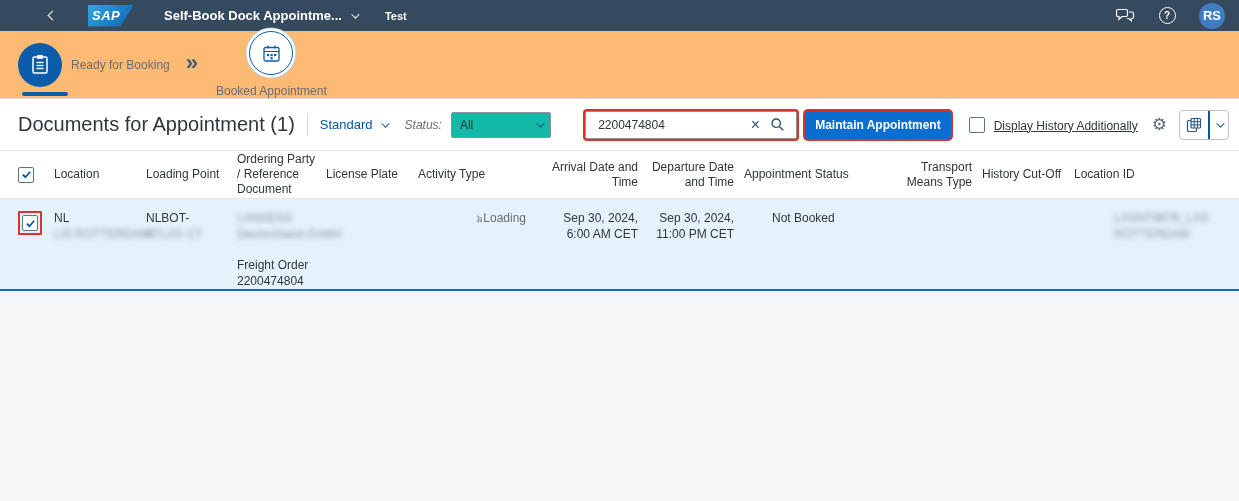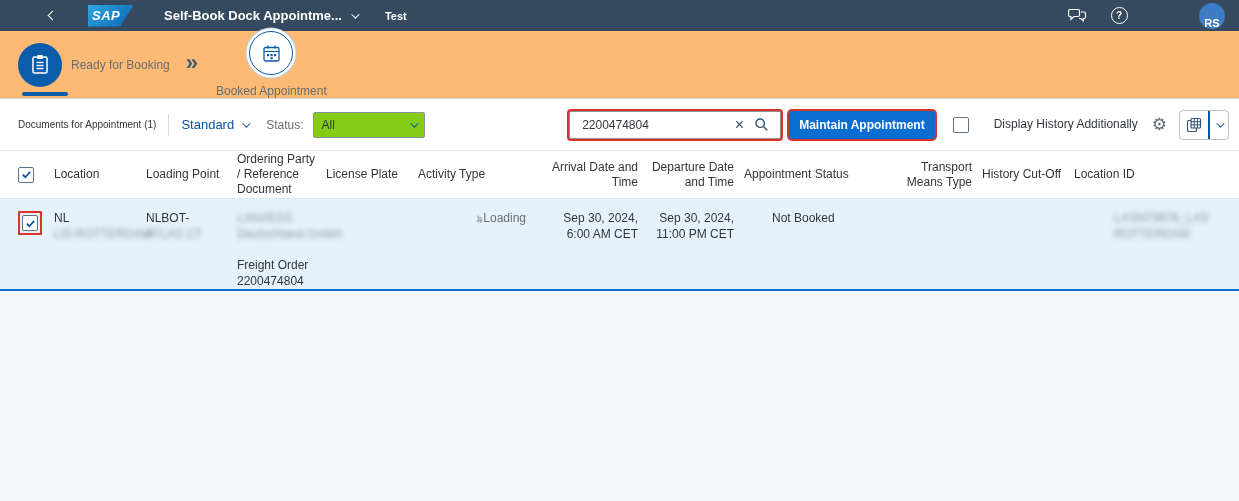--- a/index.html
+++ b/index.html
@@ -24,56 +24,56 @@
     clip-path:polygon(0 0,100% 0,70% 100%,0 100%);
     display:flex; align-items:center; padding-left:4px;
     color:#fff; font-weight:bold; font-style:italic; font-size:13px; letter-spacing:.5px;
   }
   .shell-title{ margin-left:30px; font-size:13px; font-weight:bold; display:flex; align-items:center; gap:9px; cursor:pointer;}
   .shell-title .chev{ width:6px; height:6px; border-width:1.4px;}
   .system-tag{ margin-left:28px; font-size:11px; font-weight:bold; }
   .shell-right{ margin-left:auto; display:flex; align-items:center; gap:22px; }
   .shell-icon{ width:20px; height:20px; display:flex; align-items:center; justify-content:center; cursor:pointer;}
   .help-circle{ width:17px; height:17px; border:1.4px solid #fff; border-radius:50%; display:flex; align-items:center; justify-content:center; font-size:10px; font-weight:bold;}
-  .avatar{ width:26px; height:26px; border-radius:50%; background:var(--avatar-bg); color:#fff; font-size:11px; font-weight:bold; display:flex; align-items:flex-end; justify-content:center; cursor:pointer;margin-left:48px;}
+  .avatar{ width:26px; height:26px; border-radius:50%; background:var(--avatar-bg); color:#fff; font-size:13px; font-weight:bold; display:flex; align-items:center; justify-content:center; cursor:pointer;}
   
   .subheader{ height:68px; background:#fdba74; border-bottom:1px solid #d9d9d9; display:flex; align-items:center; padding:0 18px; position:relative; flex:0 0 auto;}
   .step{ display:flex; align-items:center; gap:9px; cursor:pointer;}
   .step-circle{ width:44px; height:44px; border-radius:50%; display:flex; align-items:center; justify-content:center;}
   .step-circle.filled{ background:var(--step-circle-blue); }
   .step-circle.outlined{ background:#fff; border:1px solid var(--step-circle-blue); box-shadow:0 0 0 2.5px #fff, 0 0 0 3.5px #b7cfe4;}
   .step-label{ font-size:12px; color:var(--text-gray); }
   .flow-sep{ font-size:22px; font-weight:bold; color:#3d5a77; margin:0 16px 4px 16px;}
   .step2{ margin-left:2px;flex-direction:column; }
   .selected-underline{ position:absolute; left:22px; bottom:2px; width:46px; height:4px; background:var(--step-circle-blue); border-radius:2px;}
   
   .toolbar{ height:52px; background:#fff; border-bottom:1px solid var(--border-gray); display:flex; align-items:center; padding:0 10px 0 18px; flex:0 0 auto;}
-  .tb-title{ font-size:10px; color:var(--text-dark); white-space:nowrap;text-align:right;}
+  .tb-title{ font-size:20px; color:var(--text-dark); white-space:nowrap;text-align:right;}
   .tb-divider{ width:1px; height:22px; background:#d9d9d9; margin:0 12px;}
   .variant{ color:var(--accent); font-size:13px; display:flex; align-items:center; gap:8px; cursor:pointer; white-space:nowrap;}
   .variant .chev{ width:6px; height:6px; }
   .status-group{ display:flex; align-items:center; gap:9px; margin-left:18px;}
-  .status-label{ font-size:12px; color:var(--text-gray); white-space:nowrap;}
-  .select-box{ width:112px; height:26px; border:1px solid var(--control-border); border-radius:2px; background:#84cc16; display:flex; align-items:center; padding:0 8px; font-size:12px; cursor:pointer;}
+  .status-label{ font-size:12px; color:var(--text-gray); white-space:nowrap;font-style:italic;}
+  .select-box{ width:100px; height:26px; border:1px solid var(--control-border); border-radius:2px; background:#14b8a6; display:flex; align-items:center; padding:0 8px; font-size:12px; cursor:pointer;}
   .select-box .chev{ margin-left:auto; color:var(--accent); width:6px; height:6px;}
   .search-field{
     margin-left:auto; width:212px; height:28px; background:#fff; border:1px solid var(--control-border); border-radius:2px;
     display:flex; align-items:center; padding:0 8px 0 2px;
     box-shadow:0 0 0 2px var(--annotation-red);
   }
   .search-field input{ border:none; outline:none; flex:1; min-width:0; font-size:12px; font-family:inherit; color:var(--text-dark); padding-left:10px; background:transparent;}
   .clear-x{ font-size:16px; color:var(--icon-dark); cursor:pointer; padding:0 7px; line-height:1;}
   .search-glass{ cursor:pointer; display:flex; align-items:center; padding:0 3px;}
   .btn-primary{
     margin-left:8px; height:28px; background:var(--button-blue); color:#fff; border:none; border-radius:3px;
     font-size:12px; font-weight:bold; padding:0 10px; cursor:pointer; font-family:inherit; white-space:nowrap;
     box-shadow:0 0 0 2px var(--annotation-red);
   }
   .cb{ width:16px; height:16px; border:1.5px solid #5b738b; border-radius:2px; background:#fff; display:flex; align-items:center; justify-content:center; cursor:pointer; flex:0 0 auto;}
-  .history-group{ display:flex; align-items:flex-start; gap:25px; margin-left:18px;}
+  .history-group{ display:flex; align-items:flex-end; gap:9px; margin-left:18px;text-decoration:underline;}
   .history-label{ font-size:12px; color:var(--text-dark); white-space:nowrap;}
   .gear{ font-size:17px; color:#5b6b79; margin-left:14px; cursor:pointer; line-height:1;}
   .split-btn{ margin-left:12px; height:30px; border:1px solid #bfbfbf; border-radius:4px; background:#fff; display:flex; align-items:stretch; overflow:hidden;}
   .split-seg{ display:flex; align-items:center; justify-content:center; padding:0 6px; cursor:pointer;}
   .split-div{ width:2px; background:var(--accent);}
   .split-seg .chev{ color:var(--accent); width:6px; height:6px;}
   
   .grid{ display:grid; grid-template-columns:36px 92px 91px 89px 92px 118px 112px 96px 138px 100px 92px 1fr; padding-left:18px;}
   .thead{ background:#fff; border-bottom:1px solid var(--border-gray); min-height:48px; align-items:center; flex:0 0 auto;}
   .th{ font-size:12px; color:var(--text-dark); padding-right:10px; line-height:1.25;}

